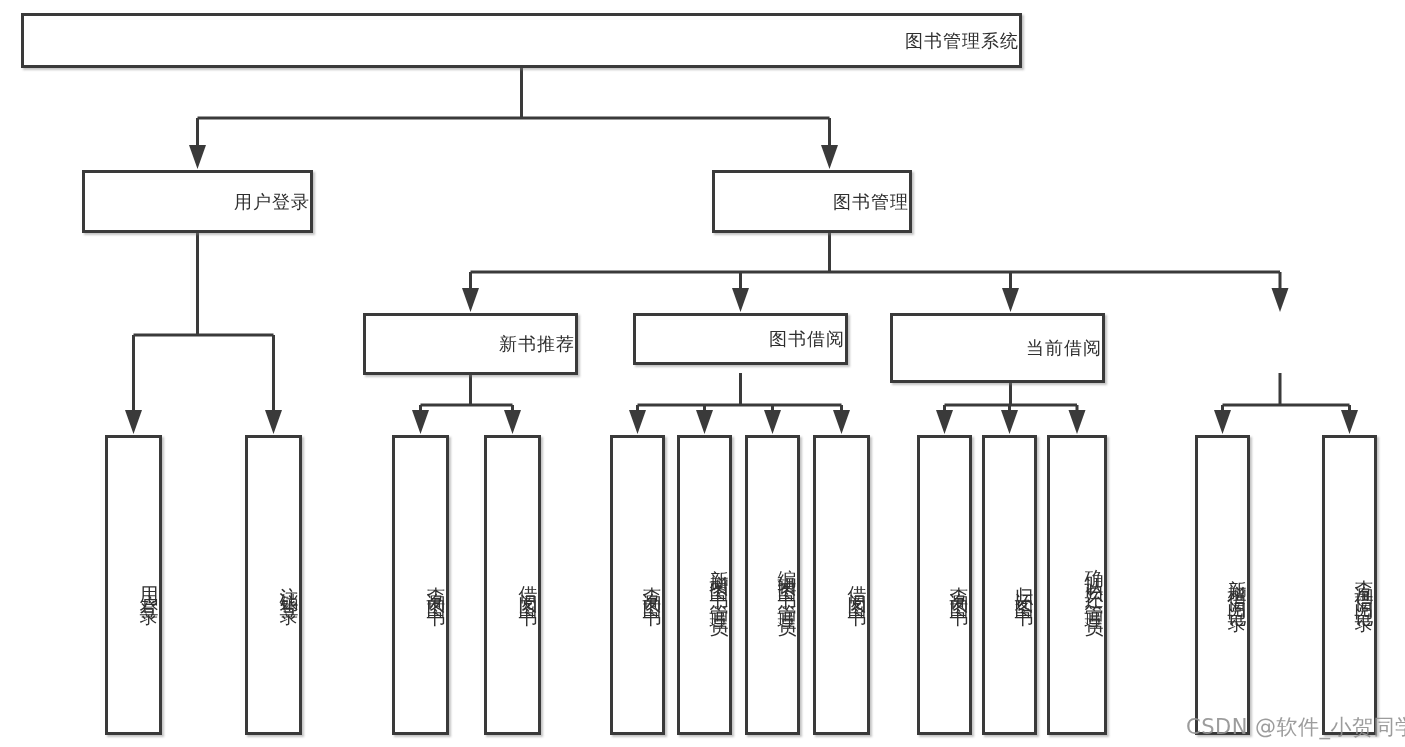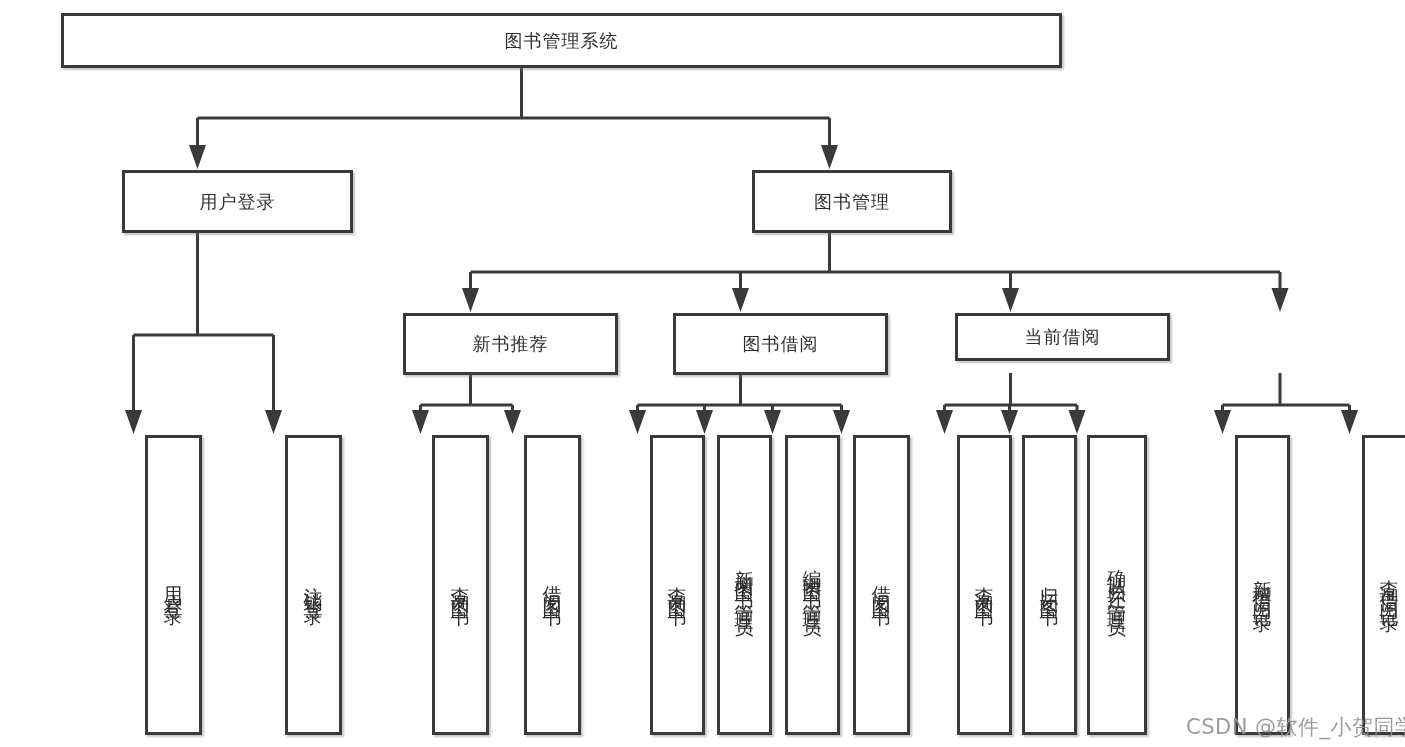--- a/index.html
+++ b/index.html
@@ -22,24 +22,23 @@
     z-index: 0;
   }
   .node {
     position: absolute;
     box-sizing: border-box;
     background: #ffffff;
     border: 3px solid #3a3a3a;
     box-shadow: 2px 2px 2px rgba(125,125,125,0.45);
     display: flex;
     align-items: center;
-    justify-content: center;
+    justify-content: flex-end;
     color: #2f2f2f;
     z-index: 1;
-    margin-left: 40px;
   }
   .hbox span {
     font-size: 18px;
     letter-spacing: 1px;
     white-space: nowrap;
   }
   .vbox span {
     writing-mode: vertical-rl;
     font-size: 19px;
     letter-spacing: 7px;
@@ -102,24 +101,24 @@
   <div class="node hbox" style="left:82px;top:170px;width:231px;height:63px">
     <span>用户登录</span>
   </div>
   <div class="node hbox" style="left:712px;top:170px;width:200px;height:63px">
     <span>图书管理</span>
   </div>
 
   <div class="node hbox" style="left:363px;top:313px;width:215px;height:62px">
     <span>新书推荐</span>
   </div>
-  <div class="node hbox" style="left:633px;top:313px;width:215px;height:62px">
+  <div class="node hbox" style="left:633px;top:313px;width:215px;height:52px">
     <span>图书借阅</span>
   </div>
-  <div class="node hbox" style="left:915px;top:313px;width:215px;height:48px">
+  <div class="node hbox" style="left:890px;top:313px;width:215px;height:70px">
     <span>当前借阅</span>
   </div>
 
   <div class="node vbox" style="left:105px;top:435px;width:57px;height:300px">
     <span>用户登录</span>
   </div>
   <div class="node vbox" style="left:245px;top:435px;width:57px;height:300px">
     <span>注销登录</span>
   </div>
 

